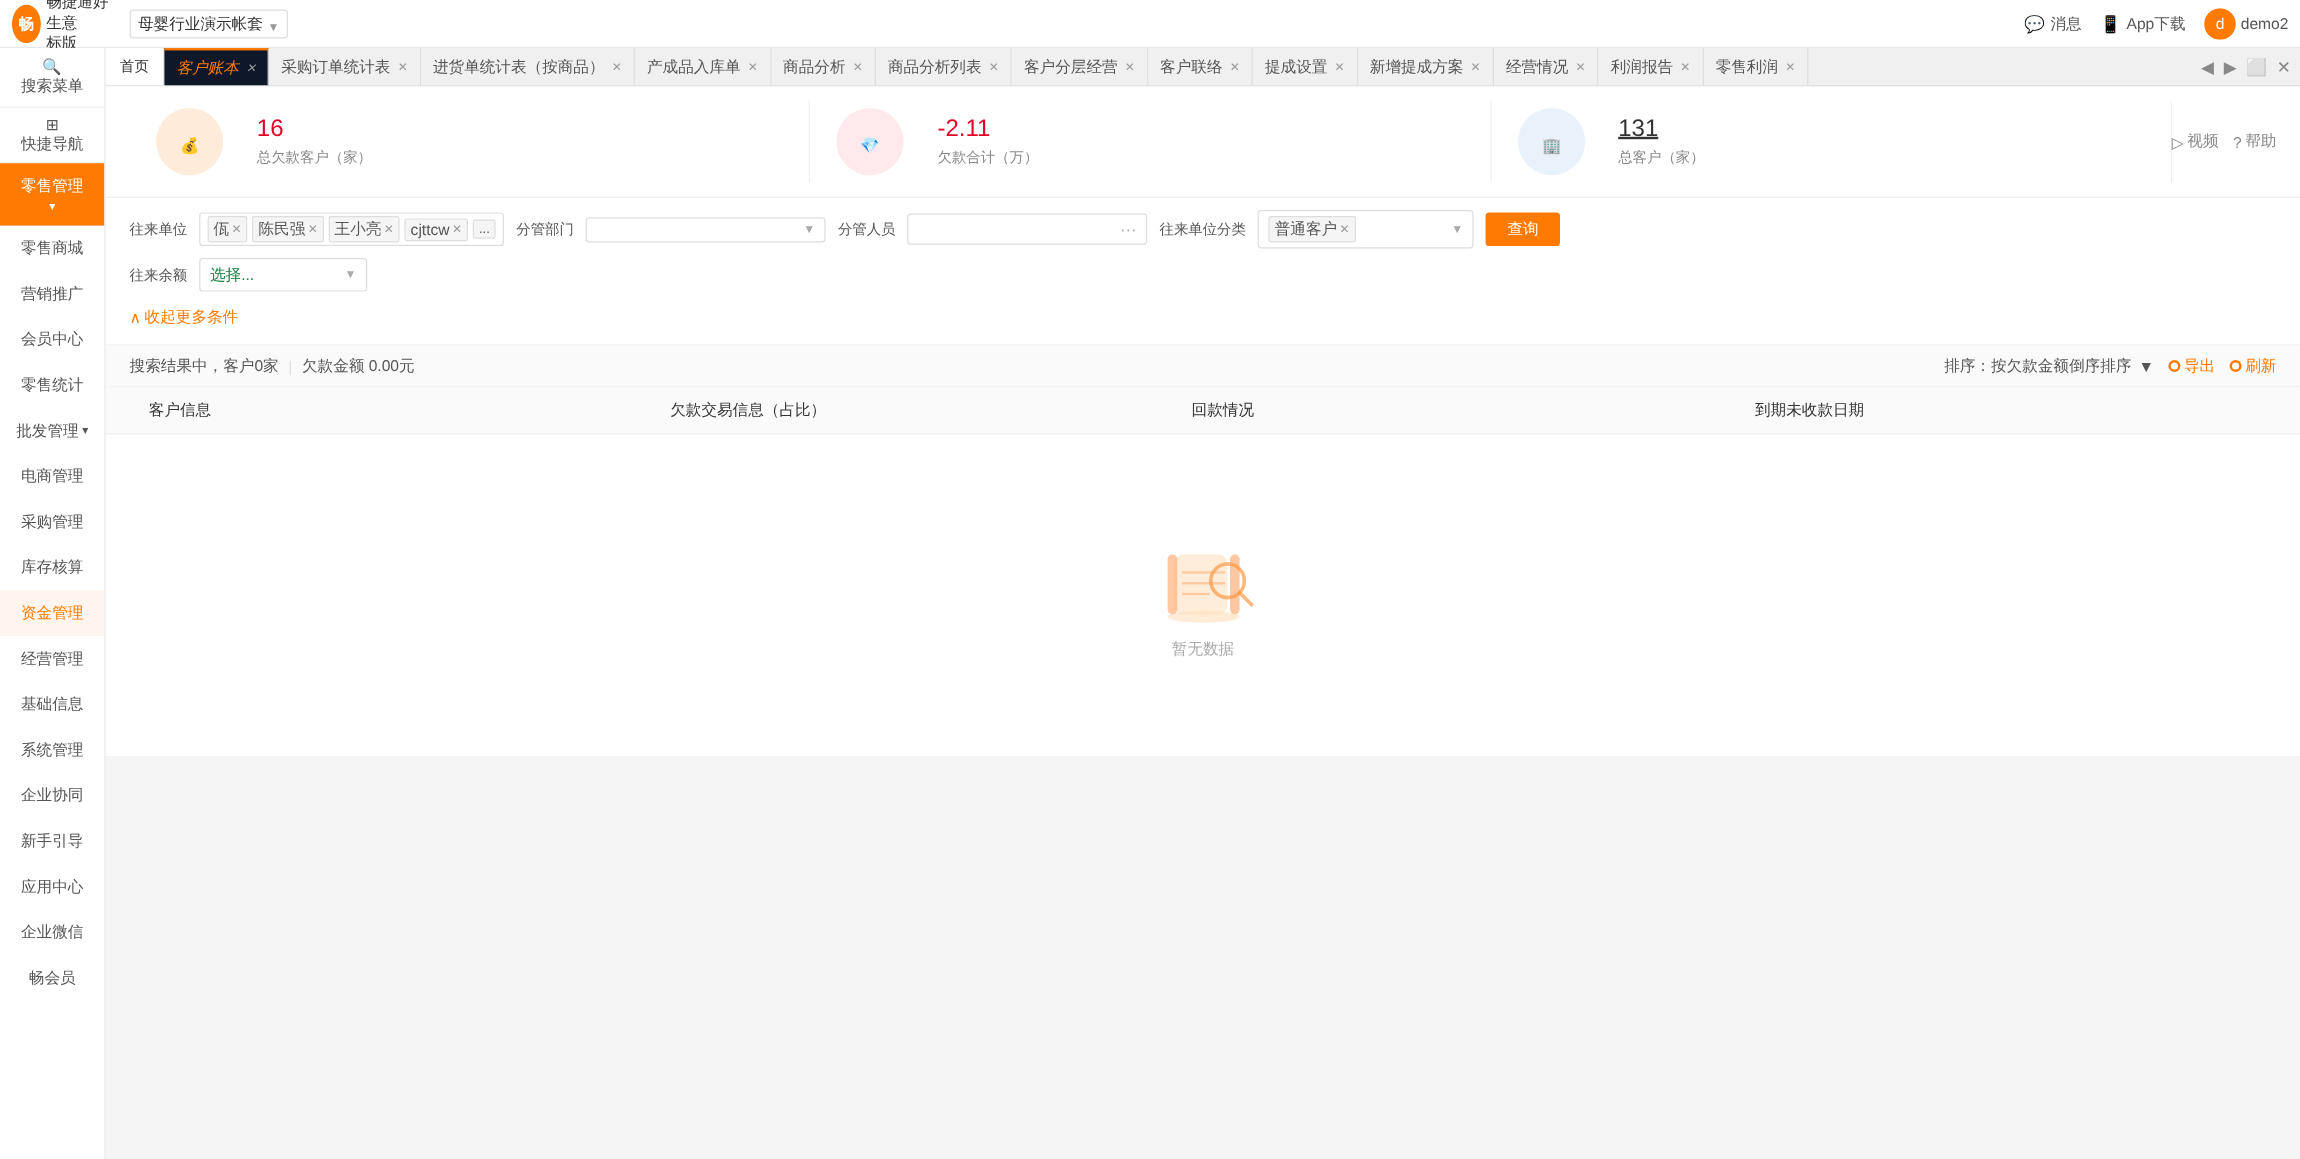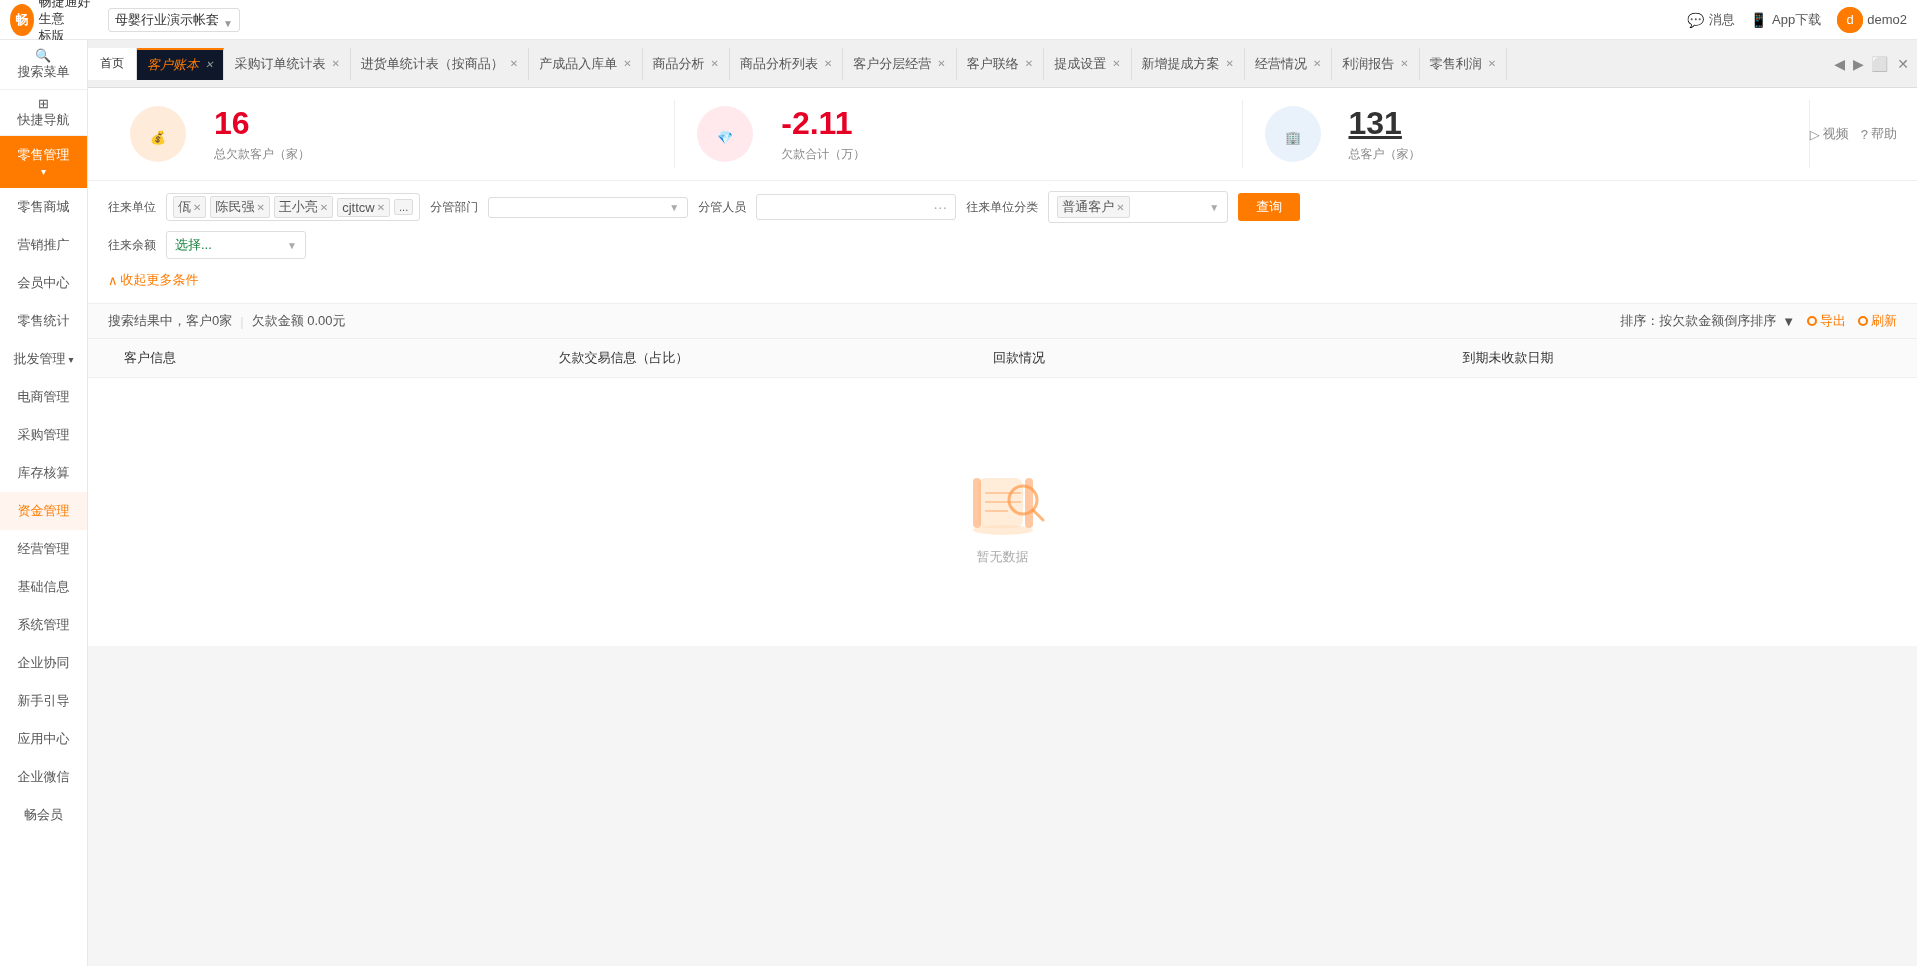--- a/index.html
+++ b/index.html
@@ -130,21 +130,21 @@
       display: flex;
       flex-direction: column;
       overflow: hidden;
     }
 
     
     .tab-bar {
       background: #f0f0f0;
       display: flex;
       align-items: center;
-      height: 48px;
+      height: 32px;
       flex-shrink: 0;
       border-bottom: 1px solid #ddd;
       overflow: hidden;
     }
     .tab {
       height: 32px;
       display: flex;
       align-items: center;
       padding: 0 10px;
       font-size: 12px;
@@ -203,21 +203,21 @@
       border-right: 1px solid #eee;
     }
     .stat-card:last-child { border-right: none; }
     .stat-icon-area {
       position: relative;
       width: 70px;
       height: 60px;
       flex-shrink: 0;
     }
     .stat-text { flex: 1; }
-    .stat-value { font-size: 32px; font-weight: bold; }
+    .stat-value { font-size: 20px; font-weight: normal; }
     .stat-value.red { color: #e60026; }
     .stat-value.dark { color: #333; text-decoration: underline; }
     .stat-label { font-size: 12px; color: #888; margin-top: 4px; }
 
     .help-area {
       margin-left: auto;
       display: flex;
       align-items: center;
       gap: 12px;
       font-size: 12px;

